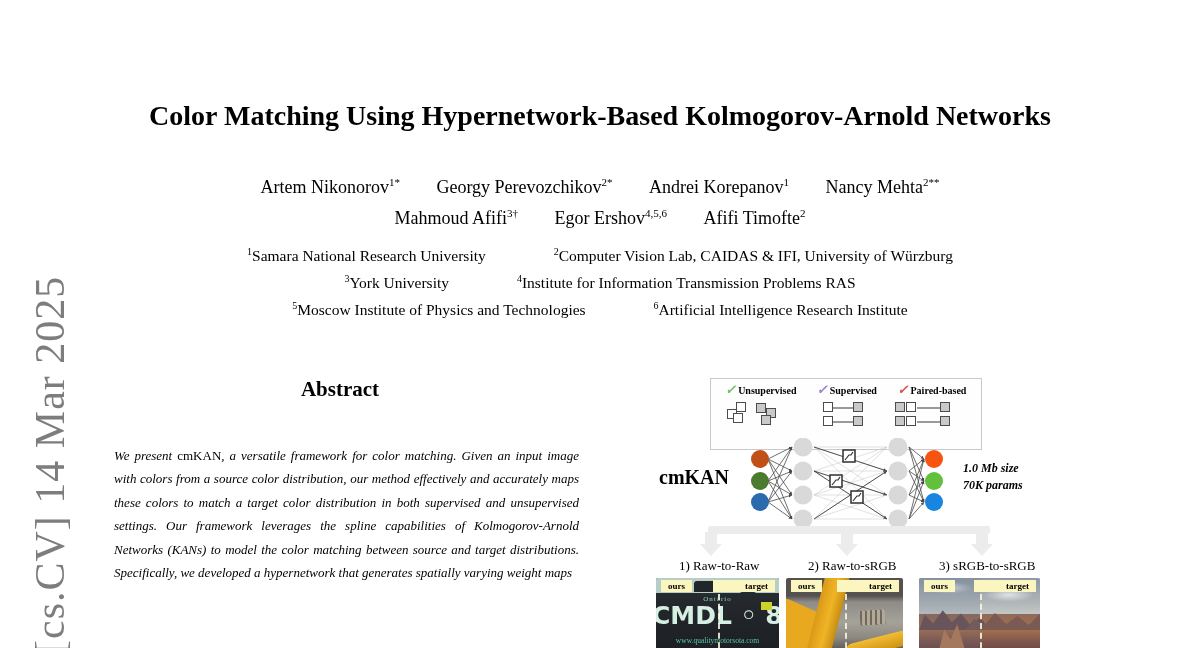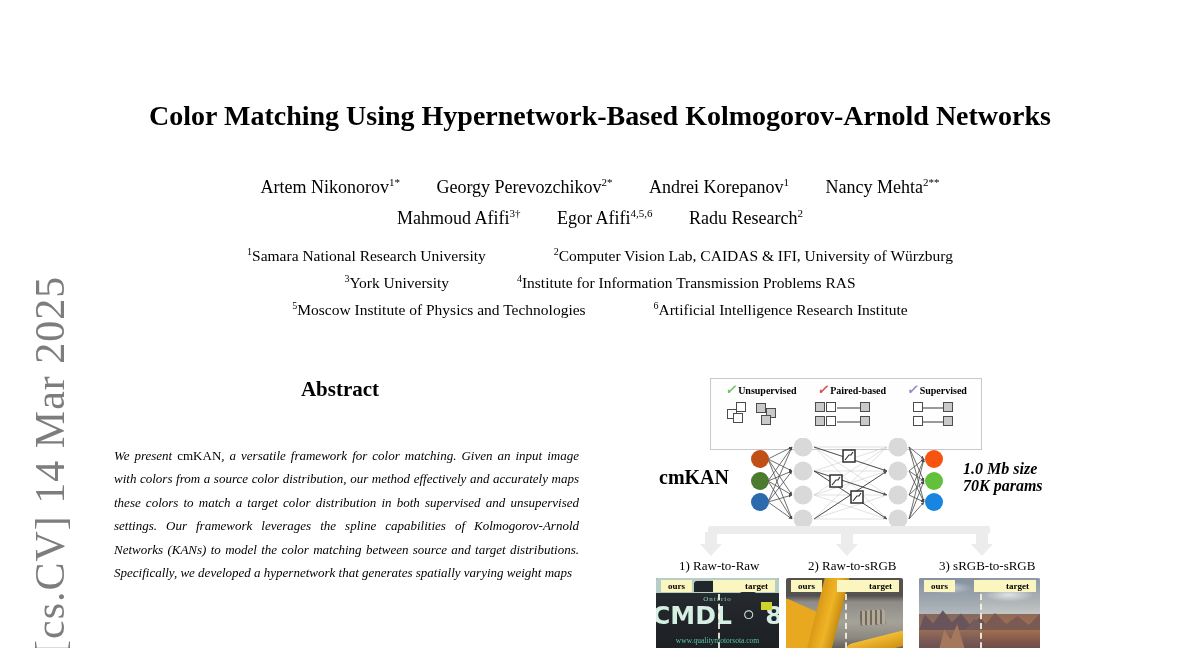--- a/index.html
+++ b/index.html
@@ -48,21 +48,21 @@
   .check-icon { font-size: 13px; font-weight: bold; font-style: italic; margin-right: 2px; }
   .check-green { color: #76c06a; } .check-purple { color: #9f7fd1; } .check-red { color: #d5524e; }
   .mini { position: relative; height: 34px; }
   .sq { position: absolute; width: 10px; height: 10px; border: 1.6px solid #4c4c4c;
         background: #ffffff; }
   .sq.g { background: #c9c9c9; }
   .mini-line { position: absolute; height: 1.5px; background: #9a9a9a; }
 
   .model-label { position: absolute; left: 659px; top: 466px; font-size: 20px; font-weight: bold; }
   .net-svg { position: absolute; left: 748px; top: 438px; }
-  .stats { position: absolute; left: 963px; top: 460px; font-size: 16px;
+  .stats { position: absolute; left: 963px; top: 460px; font-size: 12px;
            font-style: italic; font-weight: 600; line-height: 17px; }
 
   
   .flow-bar { position: absolute; left: 708px; top: 526px; width: 282px; height: 8px;
               background: #ececec; border-radius: 2px; }
   .flow-stem { position: absolute; top: 532px; width: 12px; height: 13px; background: #ececec; }
   .flow-head { position: absolute; top: 544px; width: 0; height: 0;
                border-left: 11px solid transparent; border-right: 11px solid transparent;
                border-top: 12px solid #ececec; }
   .task-label { position: absolute; top: 558px; font-size: 13px; white-space: nowrap; }
@@ -137,22 +137,22 @@
 <h1 class="title">Color Matching Using Hypernetwork-Based Kolmogorov-Arnold Networks</h1>
 
 <div class="authors-row r1">
   <span class="author"><span>Artem Nikonorov</span><sup>1*</sup></span>
   <span class="author"><span>Georgy Perevozchikov</span><sup>2*</sup></span>
   <span class="author"><span>Andrei Korepanov</span><sup>1</sup></span>
   <span class="author"><span>Nancy Mehta</span><sup>2**</sup></span>
 </div>
 <div class="authors-row r2">
   <span class="author"><span>Mahmoud Afifi</span><sup>3†</sup></span>
-  <span class="author"><span>Egor Afifi</span><sup>4,5,6</sup></span>
-  <span class="author"><span>Radu Research</span><sup>2</sup></span>
+  <span class="author"><span>Egor Ershov</span><sup>4,5,6</sup></span>
+  <span class="author"><span>Afifi Timofte</span><sup>2</sup></span>
 </div>
 
 <div class="affil-row a1">
   <span class="affil"><sup>1</sup><span>Samara National Research University</span></span>
   <span class="affil"><sup>2</sup><span>Computer Vision Lab, CAIDAS &amp; IFI, University of Würzburg</span></span>
 </div>
 <div class="affil-row a2">
   <span class="affil"><sup>3</sup><span>York University</span></span>
   <span class="affil"><sup>4</sup><span>Institute for Information Transmission Problems RAS</span></span>
 </div>
@@ -169,42 +169,42 @@
     <div class="legend-head"><span class="check-icon check-green">✓</span><span>Unsupervised</span></div>
     <div class="mini">
       <div class="sq" style="left:12px; top:11px;"></div>
       <div class="sq" style="left:21px; top:4px;"></div>
       <div class="sq" style="left:18px; top:15px;"></div>
       <div class="sq g" style="left:41px; top:5px;"></div>
       <div class="sq g" style="left:51px; top:10px;"></div>
       <div class="sq g" style="left:46px; top:17px;"></div>
     </div>
   </div>
+  <div class="legend-group" style="flex:0.92">
+    <div class="legend-head"><span class="check-icon check-purple">✓</span><span>Supervised</span></div>
+    <div class="mini">
+      <div class="mini-line" style="left:25px; top:9px;  width:22px;"></div>
+      <div class="mini-line" style="left:25px; top:23px; width:22px;"></div>
+      <div class="sq" style="left:16px; top:4px;"></div>
+      <div class="sq" style="left:16px; top:18px;"></div>
+      <div class="sq g" style="left:46px; top:4px;"></div>
+      <div class="sq g" style="left:46px; top:18px;"></div>
+    </div>
+  </div>
   <div class="legend-group" style="flex:1.03">
     <div class="legend-head"><span class="check-icon check-red">✓</span><span>Paired-based</span></div>
     <div class="mini">
       <div class="mini-line" style="left:30px; top:9px;  width:24px;"></div>
       <div class="mini-line" style="left:30px; top:23px; width:24px;"></div>
       <div class="sq g" style="left:8px;  top:4px;"></div>
       <div class="sq" style="left:19px; top:4px;"></div>
       <div class="sq g" style="left:8px;  top:18px;"></div>
       <div class="sq" style="left:19px; top:18px;"></div>
       <div class="sq g" style="left:53px; top:4px;"></div>
       <div class="sq g" style="left:53px; top:18px;"></div>
-    </div>
-  </div>
-  <div class="legend-group" style="flex:0.92">
-    <div class="legend-head"><span class="check-icon check-purple">✓</span><span>Supervised</span></div>
-    <div class="mini">
-      <div class="mini-line" style="left:25px; top:9px;  width:22px;"></div>
-      <div class="mini-line" style="left:25px; top:23px; width:22px;"></div>
-      <div class="sq" style="left:16px; top:4px;"></div>
-      <div class="sq" style="left:16px; top:18px;"></div>
-      <div class="sq g" style="left:46px; top:4px;"></div>
-      <div class="sq g" style="left:46px; top:18px;"></div>
     </div>
   </div>
 </div>
 
 <div class="model-label">cmKAN</div>
 
 <svg class="net-svg" width="200" height="92" viewBox="0 0 200 92">
   <defs>
     <marker id="ah" markerWidth="5" markerHeight="5" refX="4" refY="2" orient="auto">
       <path d="M0,0 L4,2 L0,4 z" fill="#4a4a4a"></path>

